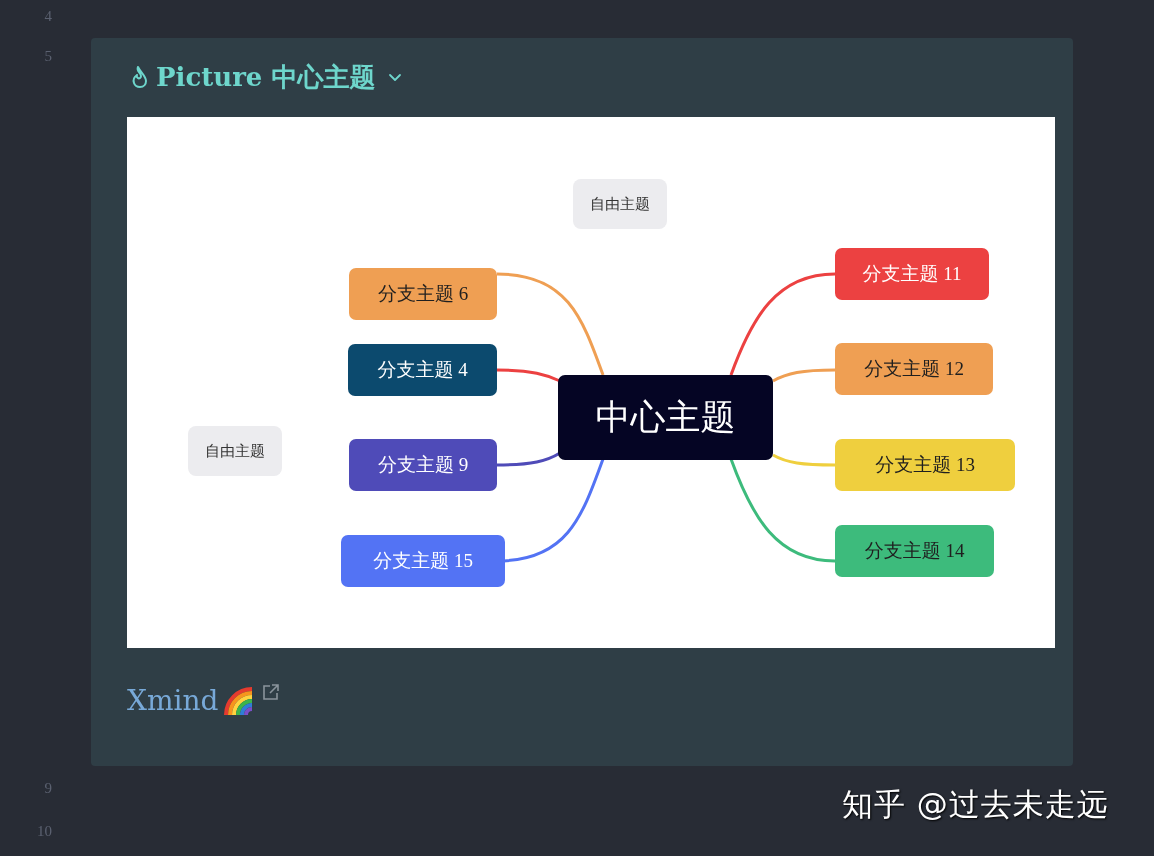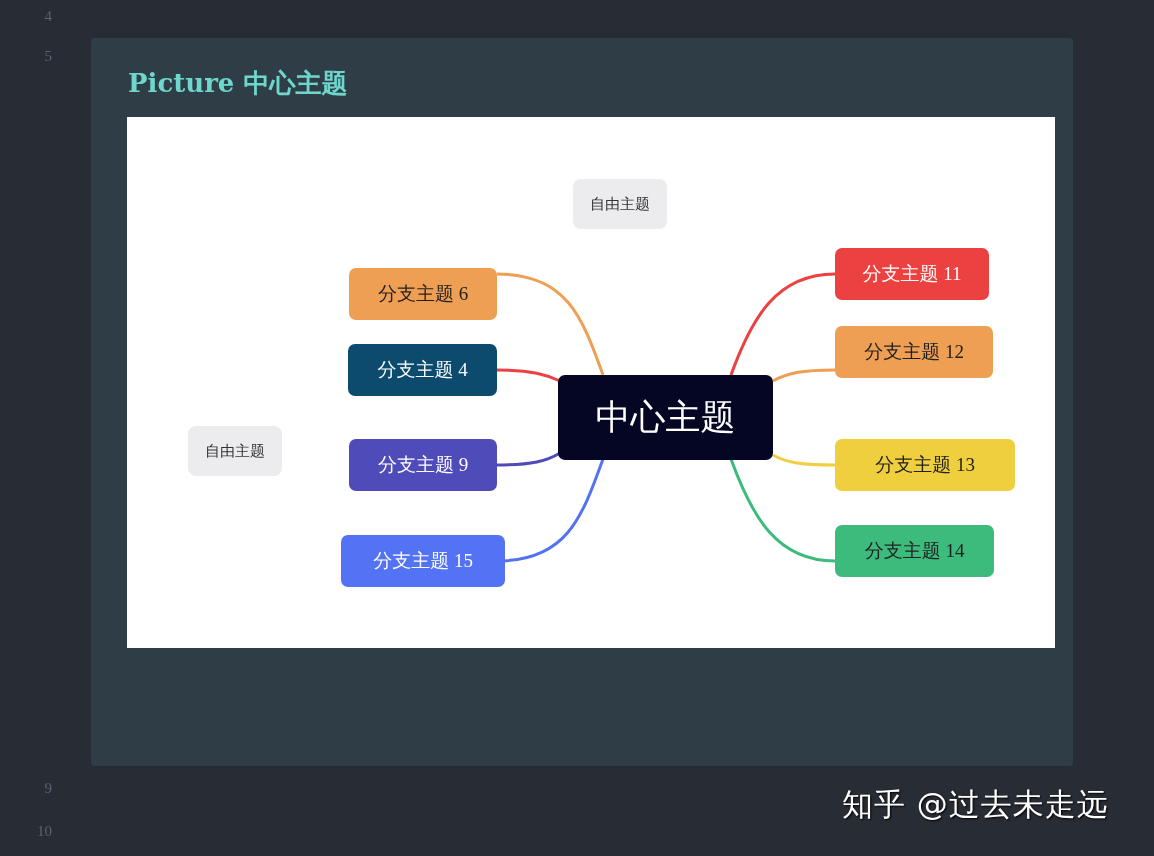--- a/index.html
+++ b/index.html
@@ -13,21 +13,21 @@
     position:absolute; width:52px; text-align:right;
     color:#5b6170; font-family:"Liberation Serif", serif; font-size:15px;
   }
   .panel {
     position:absolute; left:91px; top:38px; width:982px; height:728px;
     background:#2f3e46; border-radius:4px;
   }
   .title-row {
     position:absolute; left:37px; top:22px; height:34px;
     display:flex; align-items:center; gap:6px;
-    color:#6ed6cc; font-family:"DejaVu Serif", serif; font-weight:bold; font-size:26px;flex-direction:column;
+    color:#6ed6cc; font-family:"DejaVu Serif", serif; font-weight:bold; font-size:26px;
   }
   .title-row .flame { width:22px; height:26px; }
   .title-row .chev { width:16px; height:16px; margin-left:6px; }
   .picture {
     position:absolute; left:36px; top:79px; width:928px; height:531px;
     background:#ffffff; overflow:hidden;
   }
   .picture svg.lines { position:absolute; left:0; top:0; }
   .node {
     position:absolute; border-radius:7px;
@@ -92,20 +92,35 @@
 
     <div class="node free" style="left:446px; top:62px; width:94px; height:50px;">自由主题</div>
     <div class="node free" style="left:61px; top:309px; width:94px; height:50px;">自由主题</div>
 
     <div class="node" style="left:222px; top:131px; width:148px; height:52px; background:#ef9f53; color:#1f1f1f;margin-top:20px;">分支主题 6</div>
     <div class="node" style="left:221px; top:227px; width:149px; height:52px; background:#0c4a6e; color:#ffffff;">分支主题 4</div>
     <div class="node" style="left:222px; top:322px; width:148px; height:52px; background:#4f4bb8; color:#ffffff;">分支主题 9</div>
     <div class="node" style="left:214px; top:418px; width:164px; height:52px; background:#5373f4; color:#ffffff;">分支主题 15</div>
 
     <div class="node" style="left:708px; top:131px; width:154px; height:52px; background:#ec4141; color:#ffffff;">分支主题 11</div>
-    <div class="node" style="left:708px; top:209px; width:158px; height:52px; background:#ef9f53; color:#1f1f1f;">分支主题 12</div>
+    <div class="node" style="left:708px; top:226px; width:158px; height:52px; background:#ef9f53; color:#1f1f1f;">分支主题 12</div>
     <div class="node" style="left:708px; top:322px; width:180px; height:52px; background:#efcf3e; color:#1f1f1f;">分支主题 13</div>
     <div class="node" style="left:708px; top:408px; width:159px; height:52px; background:#3dbb7c; color:#1f1f1f;">分支主题 14</div>
   </div>
 
+  <div class="link-row">
+    <a class="link-text">Xmind</a>
+    <svg class="rainbow" viewBox="0 0 30 28">
+      <path d="M2 28 A26 26 0 0 1 28 2" stroke="#e63b2e" stroke-width="4" fill="none"></path>
+      <path d="M6 28 A22 22 0 0 1 28 6" stroke="#f7941d" stroke-width="4" fill="none"></path>
+      <path d="M10 28 A18 18 0 0 1 28 10" stroke="#ffd23f" stroke-width="4" fill="none"></path>
+      <path d="M14 28 A14 14 0 0 1 28 14" stroke="#3cb44b" stroke-width="4" fill="none"></path>
+      <path d="M18 28 A10 10 0 0 1 28 18" stroke="#2f7fd6" stroke-width="4" fill="none"></path>
+      <path d="M22 28 A6 6 0 0 1 28 22" stroke="#7a4fc9" stroke-width="4" fill="none"></path>
+    </svg>
+    <svg class="ext" viewBox="0 0 18 18">
+      <path d="M8 3 H2 V16 H15 V10" fill="none" stroke="#8a949c" stroke-width="1.6"></path>
+      <path d="M10 2 H16 V8 M16 2 L8 10" fill="none" stroke="#8a949c" stroke-width="1.6"></path>
+    </svg>
+  </div>
 </div>
 
 <div class="watermark">知乎 @过去未走远</div>
 
 </body></html>

